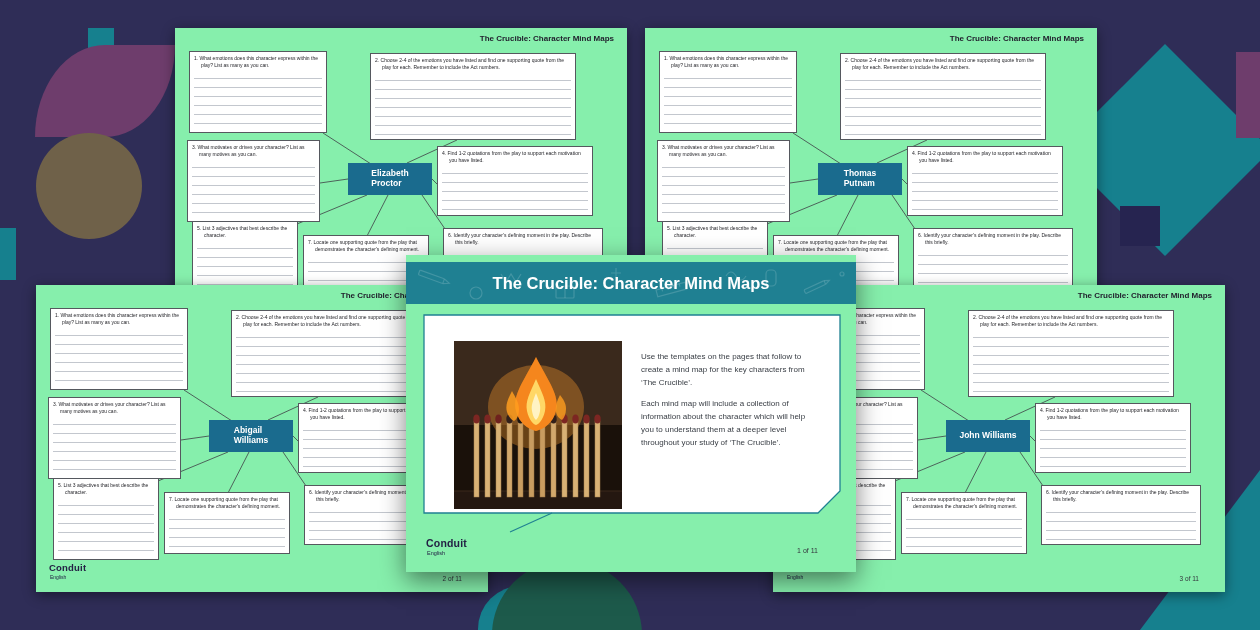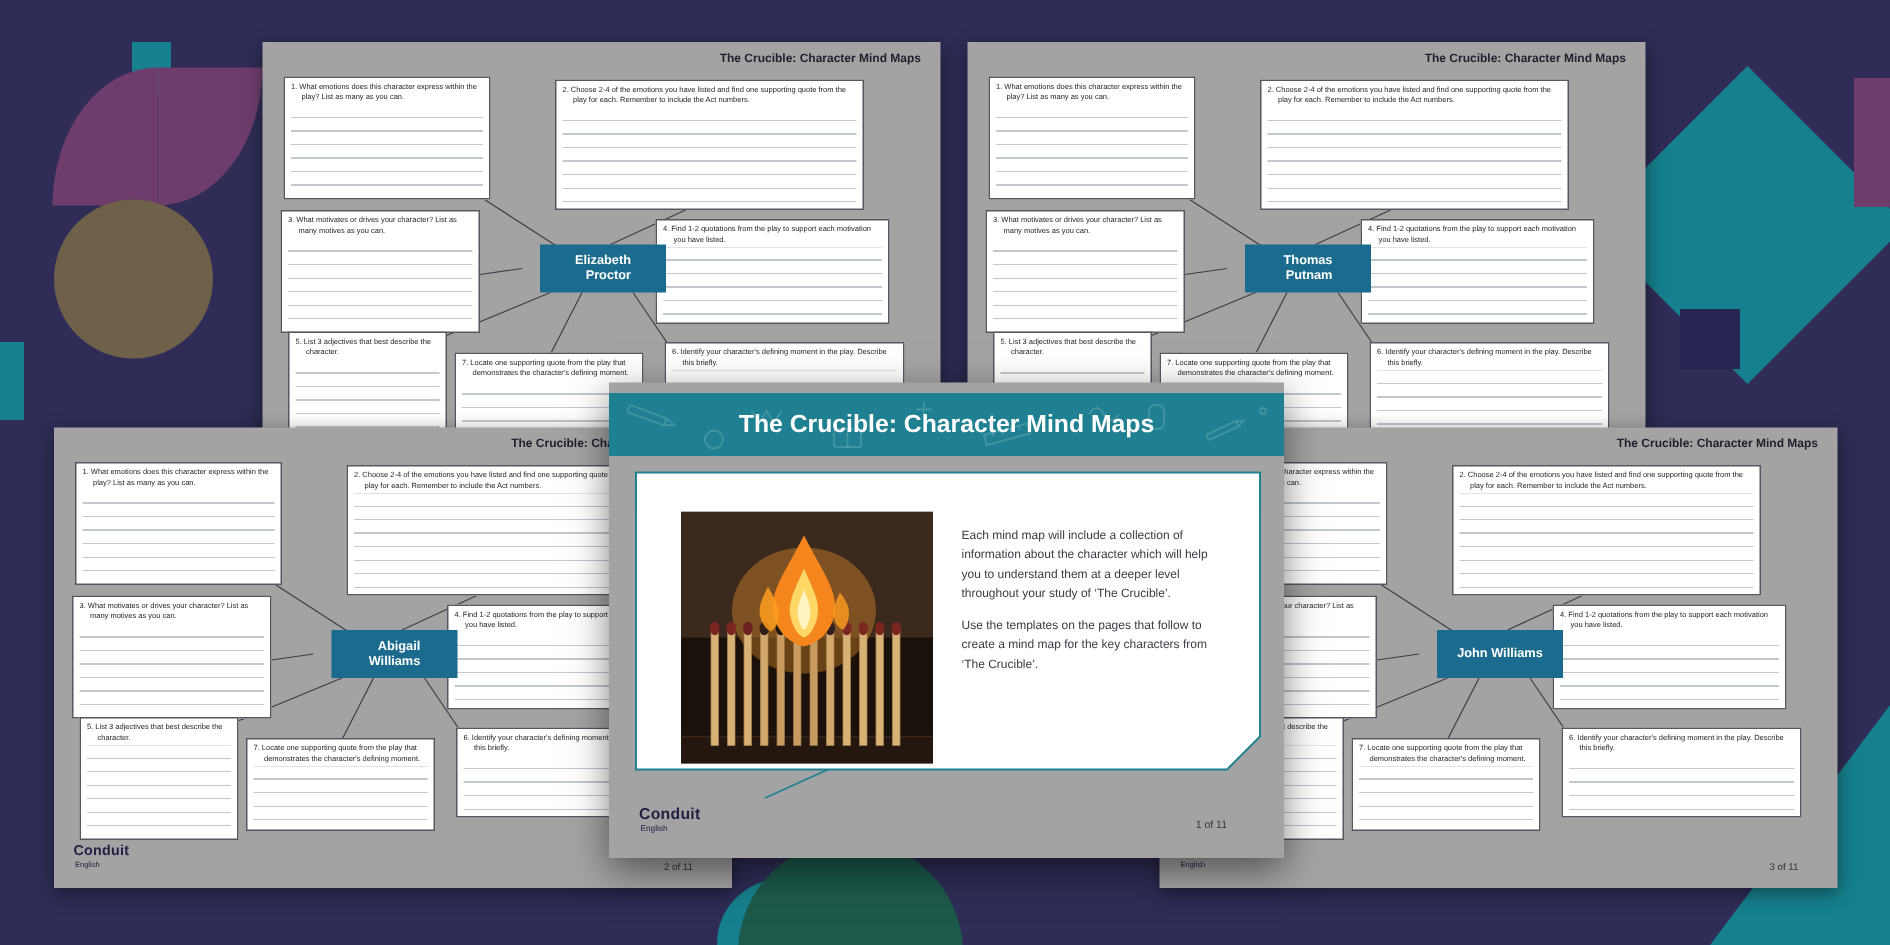--- a/index.html
+++ b/index.html
@@ -14,21 +14,21 @@
   .d-olive   { left:36px;  top:133px; width:106px; height:106px; background:#6f6149; border-radius:50%; }
   .d-sq2     { left:0;     top:228px; width:16px;  height:52px;  background:#16808e; }
   .d-diamond { left:1090px;top:75px;  width:150px; height:150px; background:#16808e; transform:rotate(45deg); }
   .d-purpleR { left:1236px;top:52px;  width:24px;  height:86px;  background:#6e3d6c; }
   .d-navySq  { left:1120px;top:206px; width:40px;  height:40px;  background:#262450; }
   .d-tri     { left:1140px;top:470px; width:120px; height:160px; background:#16808e; clip-path:polygon(100% 0,100% 100%,0 100%); }
   .d-tealQ   { left:478px; top:586px; width:86px;  height:86px;  background:#16808e; border-radius:50%; }
   .d-green   { left:492px; top:560px; width:150px; height:150px; background:#1d5a4b; border-radius:50%; }
 
   
-  .page { position:absolute; background:#a3a3a3; }
+  .page { position:absolute; background:#86efac; }
   .worksheet { width:452px; height:307px; box-shadow:0 3px 12px rgba(0,0,0,.45); }
   .ws-tl { left:175px; top:28px;  z-index:2; }
   .ws-tr { left:645px; top:28px;  z-index:2; }
   .ws-bl { left:36px;  top:285px; z-index:3; }
   .ws-br { left:773px; top:285px; z-index:3; }
 
   .ws-header { position:absolute; top:6px; right:13px; font-size:8px; font-weight:bold; color:#22222e; }
   .ws-lines  { position:absolute; left:0; top:0; width:452px; height:307px; }
   .ws-lines line { stroke:#3d3f45; stroke-width:0.8; }
 
@@ -38,22 +38,22 @@
             background:repeating-linear-gradient(to bottom, transparent 0, transparent 8px, #c3c7ce 8px, #c3c7ce 9px); }
   .b1 { left:14px;  top:23px;  width:138px; height:82px; }
   .b2 { left:195px; top:25px;  width:206px; height:87px; }
   .b3 { left:12px;  top:112px; width:133px; height:82px; }
   .b4 { left:262px; top:118px; width:156px; height:70px; }
   .b5 { left:17px;  top:193px; width:106px; height:82px; }
   .b6 { left:268px; top:200px; width:160px; height:60px; }
   .b7 { left:128px; top:207px; width:126px; height:62px; }
 
   .ws-center { position:absolute; left:173px; top:135px; width:84px; min-height:32px; background:#1a6b8e;
-               color:#fff; display:flex; align-items:center; justify-content:center; text-align:right;
-               font-weight:bold; font-size:8.5px; line-height:1.15; padding:2px;margin-left:12px; }
+               color:#fff; display:flex; align-items:center; justify-content:center; text-align:left;
+               font-weight:bold; font-size:8.5px; line-height:1.15; padding:2px; }
   .ws-center span { white-space:pre-line; }
 
   .brand { position:absolute; left:13px; bottom:12px; color:#232144; }
   .brand-name { font-size:9.5px; font-weight:bold; letter-spacing:.2px; }
   .brand-sub  { font-size:5px; margin-top:1px; padding-left:1px; }
   .ws-pagenum { position:absolute; right:26px; bottom:10px; font-size:6.5px; color:#33343c; }
 
   
   .cover { left:406px; top:255px; width:450px; height:317px; z-index:4; box-shadow:0 8px 24px rgba(0,0,0,.5); }
   .cover-band { position:absolute; left:0; top:7px; width:450px; height:42px; background:#1f8092; overflow:hidden; }
@@ -360,22 +360,22 @@
       <path d="M82,16 C70,40 58,54 62,70 C65,82 74,88 82,90 C90,88 99,82 102,70 C106,54 94,40 82,16 Z" fill="#ff9e1f"></path>
       <path d="M82,16 C70,40 58,54 62,70 C65,82 74,88 82,90 C90,88 99,82 102,70 C106,54 94,40 82,16 Z" fill="#e2581a" opacity="0.35"></path>
       <path d="M82,38 C76,52 71,60 73,70 C75,79 79,83 82,84 C85,83 89,79 91,70 C93,60 88,52 82,38 Z" fill="#ffd766"></path>
       <path d="M82,52 C79,60 77,64 78,70 C79,76 81,78 82,79 C83,78 85,76 86,70 C87,64 85,60 82,52 Z" fill="#fff3c4"></path>
       <path d="M58,50 C54,58 51,64 53,71 C55,77 58,79 60,80 C63,78 65,74 65,68 C65,61 61,56 58,50 Z" fill="#ff9e1f" opacity="0.85"></path>
       <path d="M106,54 C103,60 101,65 102,71 C103,76 106,78 108,79 C110,77 112,73 112,68 C112,62 109,58 106,54 Z" fill="#ff9e1f" opacity="0.8"></path>
     </svg>
   </div>
 
   <div class="cover-text">
+    <p>Use the templates on the pages that follow to create a mind map for the key characters from ‘The Crucible’.</p>
     <p>Each mind map will include a collection of information about the character which will help you to understand them at a deeper level throughout your study of ‘The Crucible’.</p>
-    <p>Use the templates on the pages that follow to create a mind map for the key characters from ‘The Crucible’.</p>
   </div>
 
   <div class="brand">
     <div class="brand-name">Conduit</div>
     <div class="brand-sub">English</div>
   </div>
   <div class="cover-pagenum">1 of 11</div>
 </div>
 
 </body></html>

